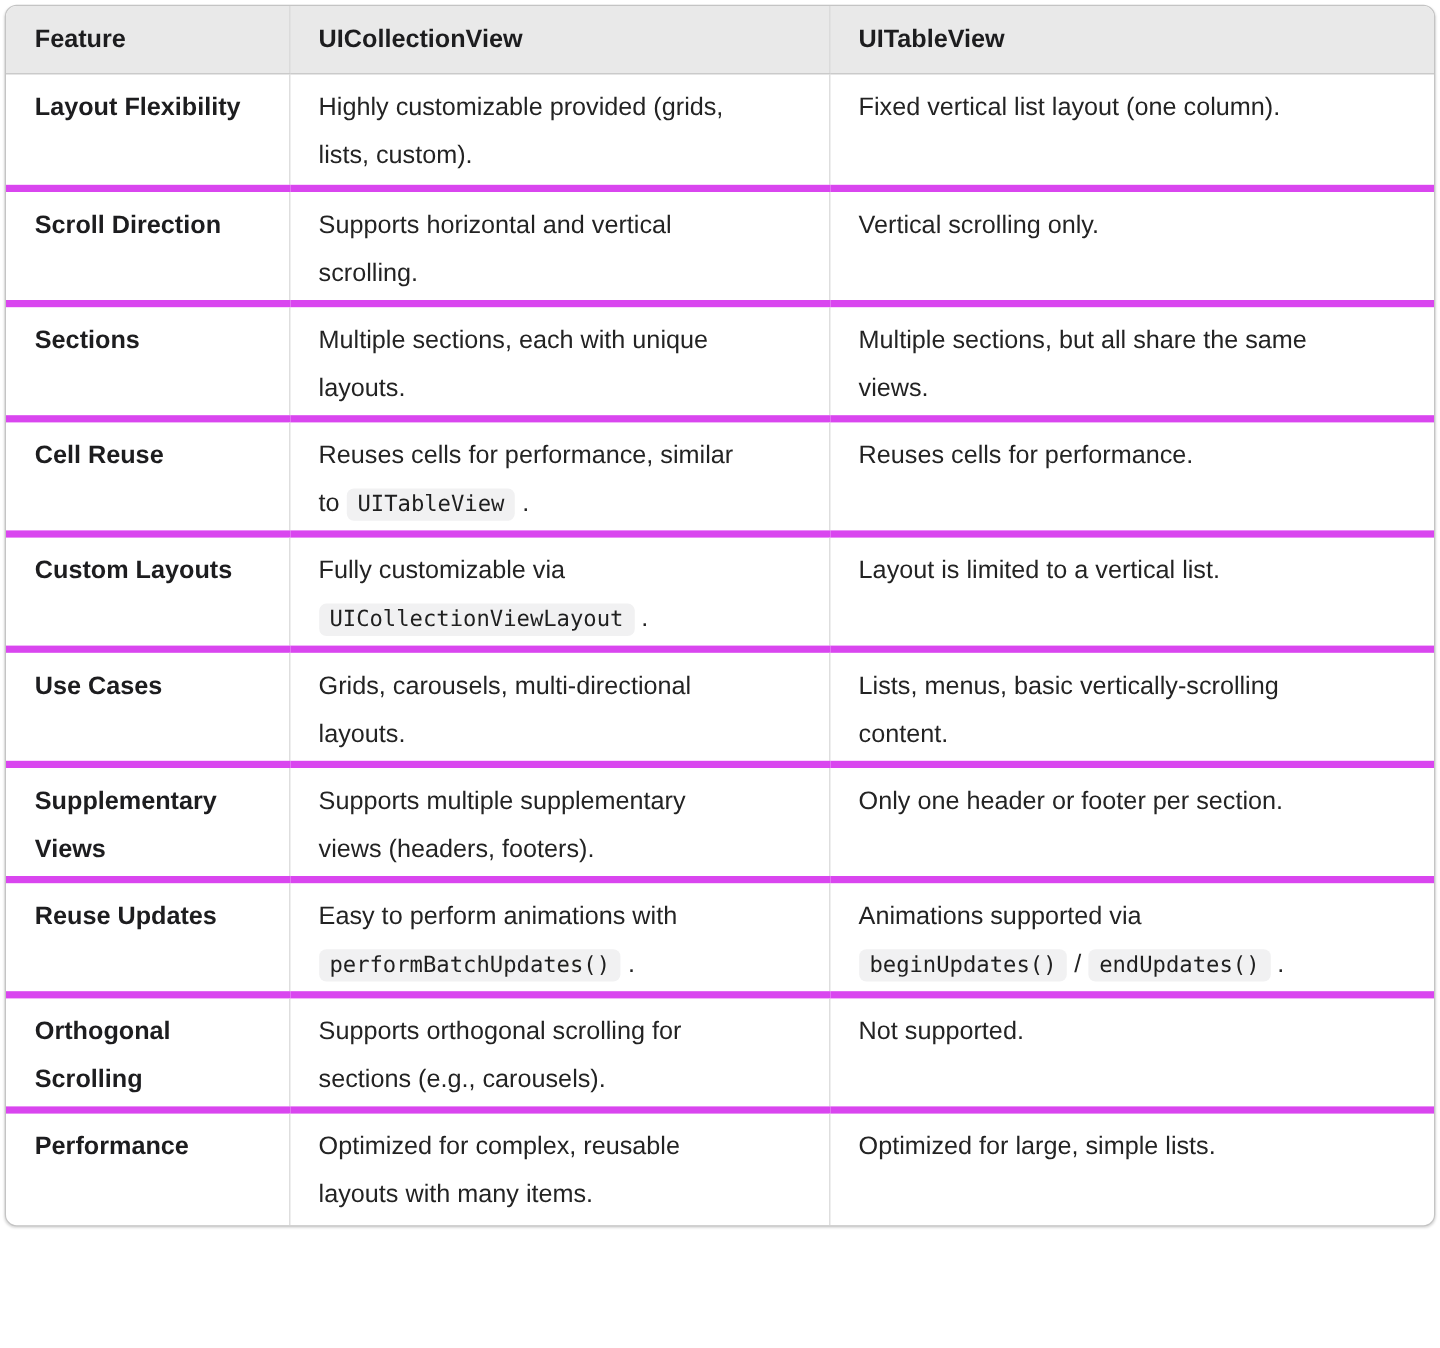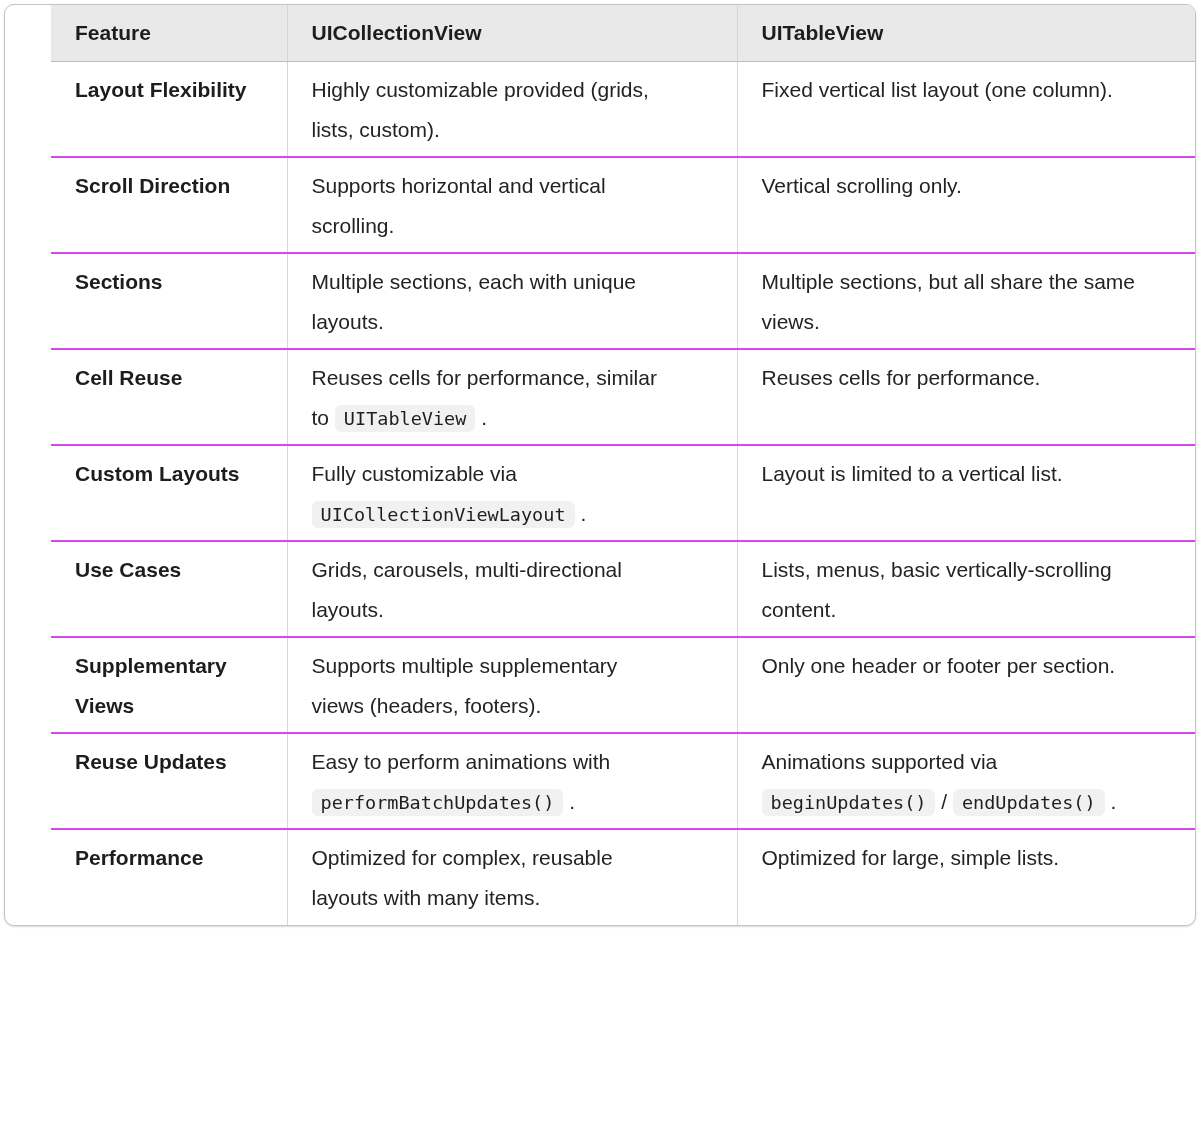--- a/index.html
+++ b/index.html
@@ -14,21 +14,20 @@
     position: absolute;
     left: 4px;
     top: 4px;
     width: 1192px;
     background: #ffffff;
     border: 1px solid #c4c4c4;
     border-radius: 10px;
     overflow: hidden;
     box-shadow: 0 1px 2px rgba(0,0,0,0.15);
     box-sizing: border-box;
-    padding-left: 46px;
   }
   table.cmp {
     border-collapse: collapse;
     width: 100%;
     table-layout: fixed;
   }
   col.c-feature { width: 236px; }
   col.c-collection { width: 450px; }
   col.c-table { width: 506px; }
 
@@ -38,21 +37,21 @@
     font-size: 21px;
     font-weight: bold;
     color: #1d1d1f;
     height: 56px;
     padding: 0 24px;
     border-bottom: 1px solid #bdbdbd;
     box-sizing: border-box;
     vertical-align: middle;
   }
   th + th, td + td { border-left: 1px solid #d6d6d6; }
-  tbody tr + tr td { border-top: 2px solid #d946ef; }
+  tbody tr + tr td { border-top: 6px solid #d946ef; }
 
   tbody td {
     vertical-align: top;
     font-size: 21px;
     line-height: 40px;
     color: #232323;
     height: 96px;
     padding: 8px 24px 0 24px;
     box-sizing: border-box;
     margin-top: 16px;
@@ -124,19 +123,24 @@
           <td class="feature-cell">Supplementary Views</td>
           <td><span>Supports multiple supplementary</span><br><span>views (headers, footers).</span></td>
           <td><span>Only one header or footer per section.</span></td>
         </tr>
         <tr>
           <td class="feature-cell">Reuse Updates</td>
           <td><span>Easy to perform animations with</span><br><code class="inline-code">performBatchUpdates()</code><span> .</span></td>
           <td><span>Animations supported via</span><br><code class="inline-code">beginUpdates()</code><span> / </span><code class="inline-code">endUpdates()</code><span> .</span></td>
         </tr>
         <tr>
+          <td class="feature-cell">Orthogonal Scrolling</td>
+          <td><span>Supports orthogonal scrolling for</span><br><span>sections (e.g., carousels).</span></td>
+          <td><span>Not supported.</span></td>
+        </tr>
+        <tr>
           <td class="feature-cell">Performance</td>
           <td><span>Optimized for complex, reusable</span><br><span>layouts with many items.</span></td>
           <td><span>Optimized for large, simple lists.</span></td>
         </tr>
       </tbody>
   </table>
 </div>
 
 </body></html>

